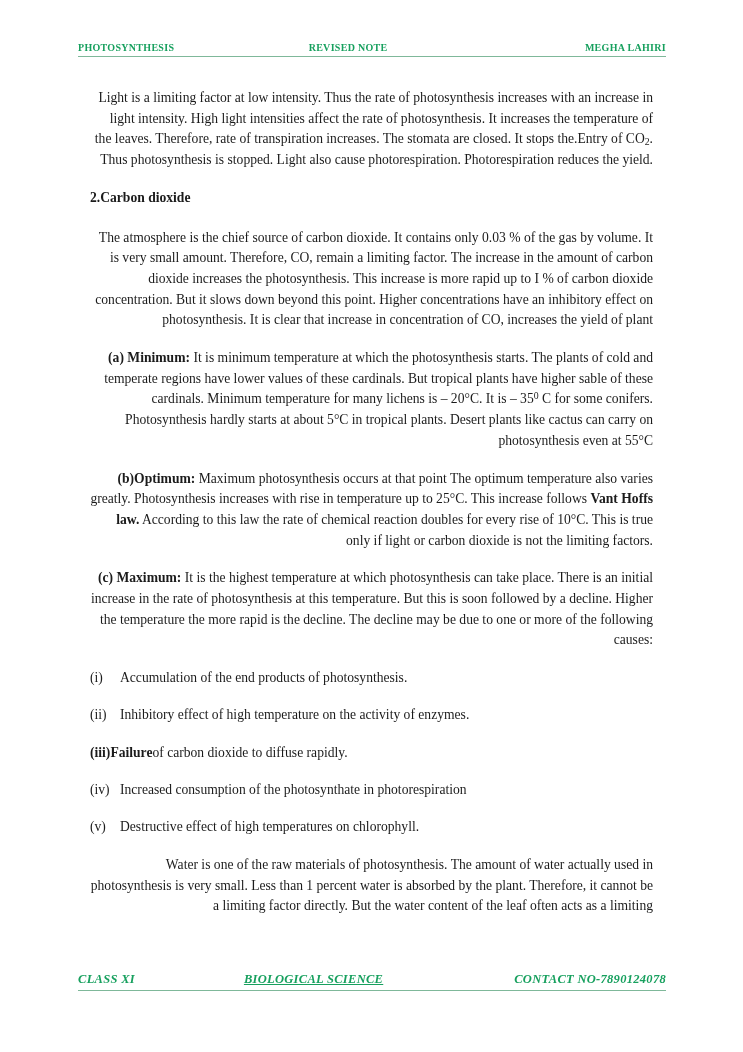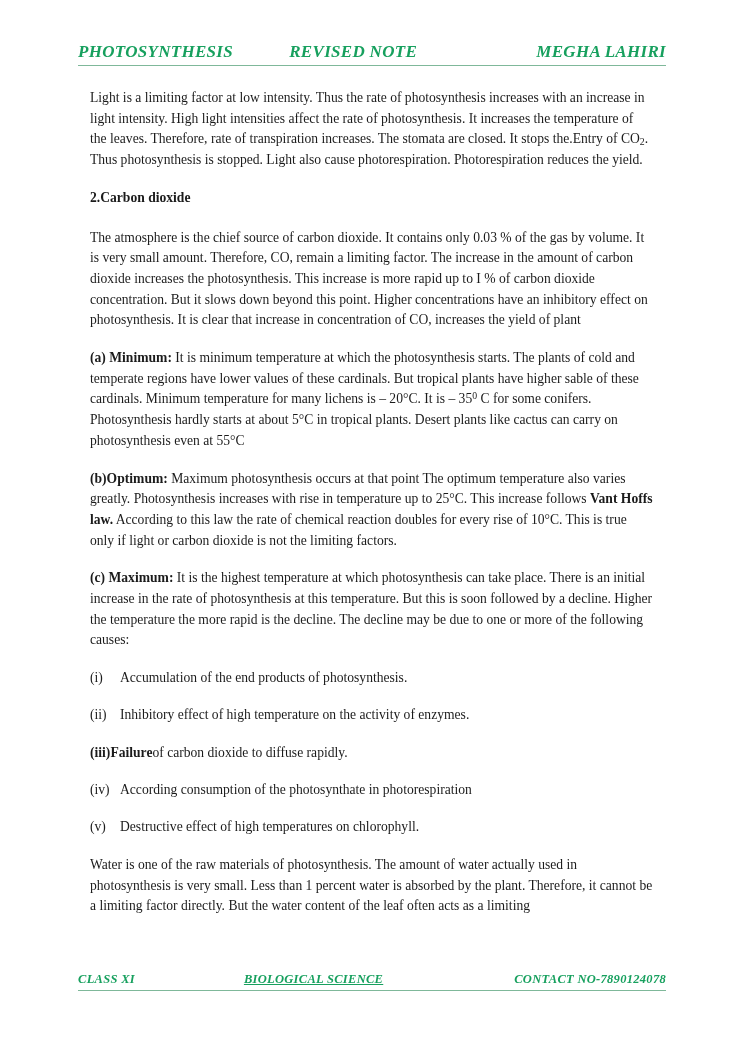--- a/index.html
+++ b/index.html
@@ -28,23 +28,22 @@
     left: 78px;
     top: 42px;
     width: 588px;
     display: flex;
     align-items: baseline;
     border-bottom: 1px solid #7fb89a;
     padding-bottom: 3px;
   }
   .running-head .rh-cell {
     font-family: "Liberation Serif", "DejaVu Serif", serif;
-    font-style: italic;
     font-weight: 700;
-    font-size: 17px;
+    font-size: 10px;
     letter-spacing: .3px;
     color: #17a05e;
     white-space: nowrap;
   }
   .rh-left   { flex: 0 0 auto; }
   .rh-center { flex: 1 1 auto; text-align: center; padding-right: 42px; }
   .rh-right  { flex: 0 0 auto; margin-left: 21px; }
 
   
   .running-foot {
@@ -75,21 +74,21 @@
     position: absolute;
     left: 90px;
     top: 88px;
     width: 563px;
   }
 
   p.para {
     margin: 0 0 17px 0;
     font-size: 13.6px;
     line-height: 1.52;
-    text-align: left;
+    text-align: right;
   }
   h2.heading {
     margin: 4px 0 20px 0;
     font-size: 13.6px;
     font-weight: 700;
     line-height: 1.45;
   }
   h2.heading.gap-top {
     margin-top: 20px;
   }
@@ -151,21 +150,21 @@
         <li>
           <span class="marker">(ii)</span>
           <span class="itemtext">Inhibitory effect of high temperature on the activity of enzymes.</span>
         </li>
         <li>
           <span class="marker bold">(iii)Failure</span>
           <span class="itemtext"> of carbon dioxide to diffuse rapidly.</span>
         </li>
         <li>
           <span class="marker">(iv)</span>
-          <span class="itemtext">According consumption of the photosynthate in photorespiration</span>
+          <span class="itemtext">Increased consumption of the photosynthate in photorespiration</span>
         </li>
         <li>
           <span class="marker">(v)</span>
           <span class="itemtext">Destructive effect of high temperatures on chlorophyll.</span>
         </li>
       </ol>
 
 
     <p class="para">Water is one of the raw materials of photosynthesis. The amount of water actually used in photosynthesis is very small. Less than 1 percent water is absorbed by the plant. Therefore, it cannot be a limiting factor directly. But the water content of the leaf often acts as a limiting</p>
 

